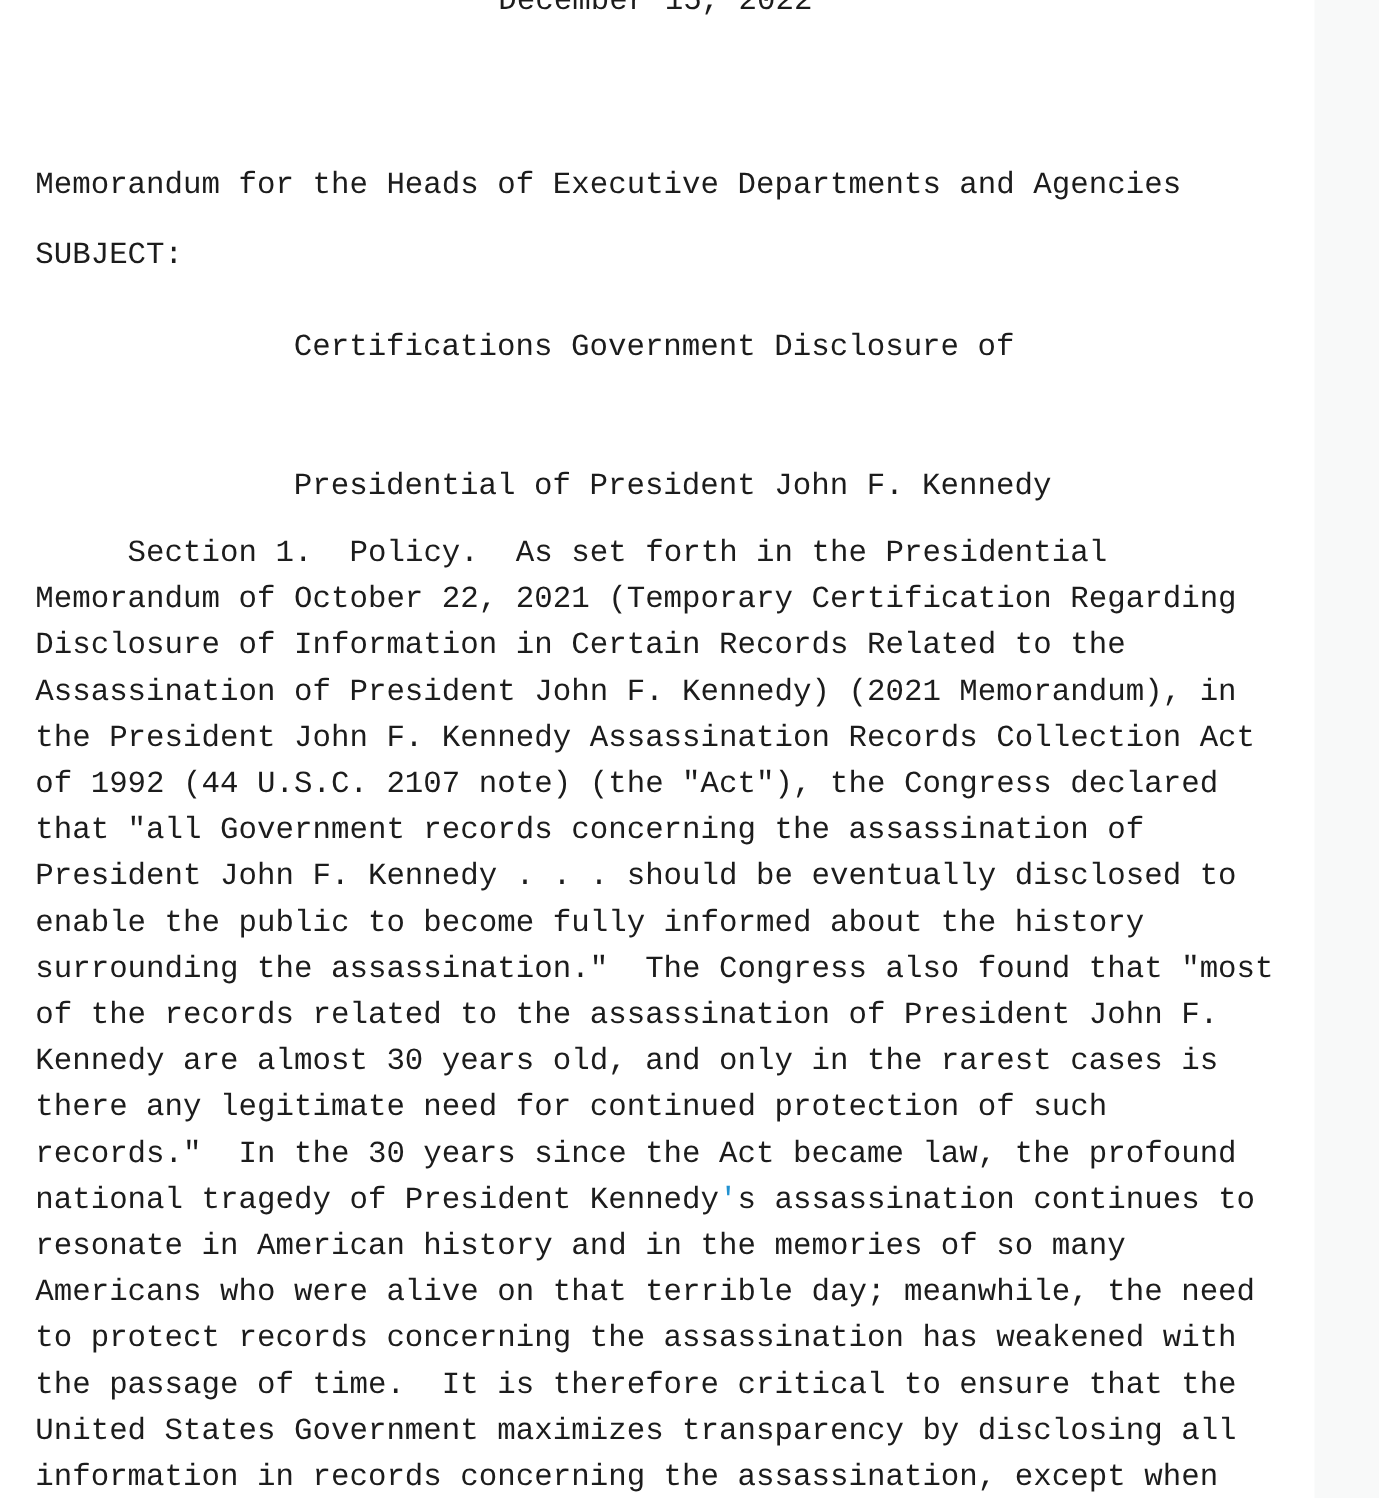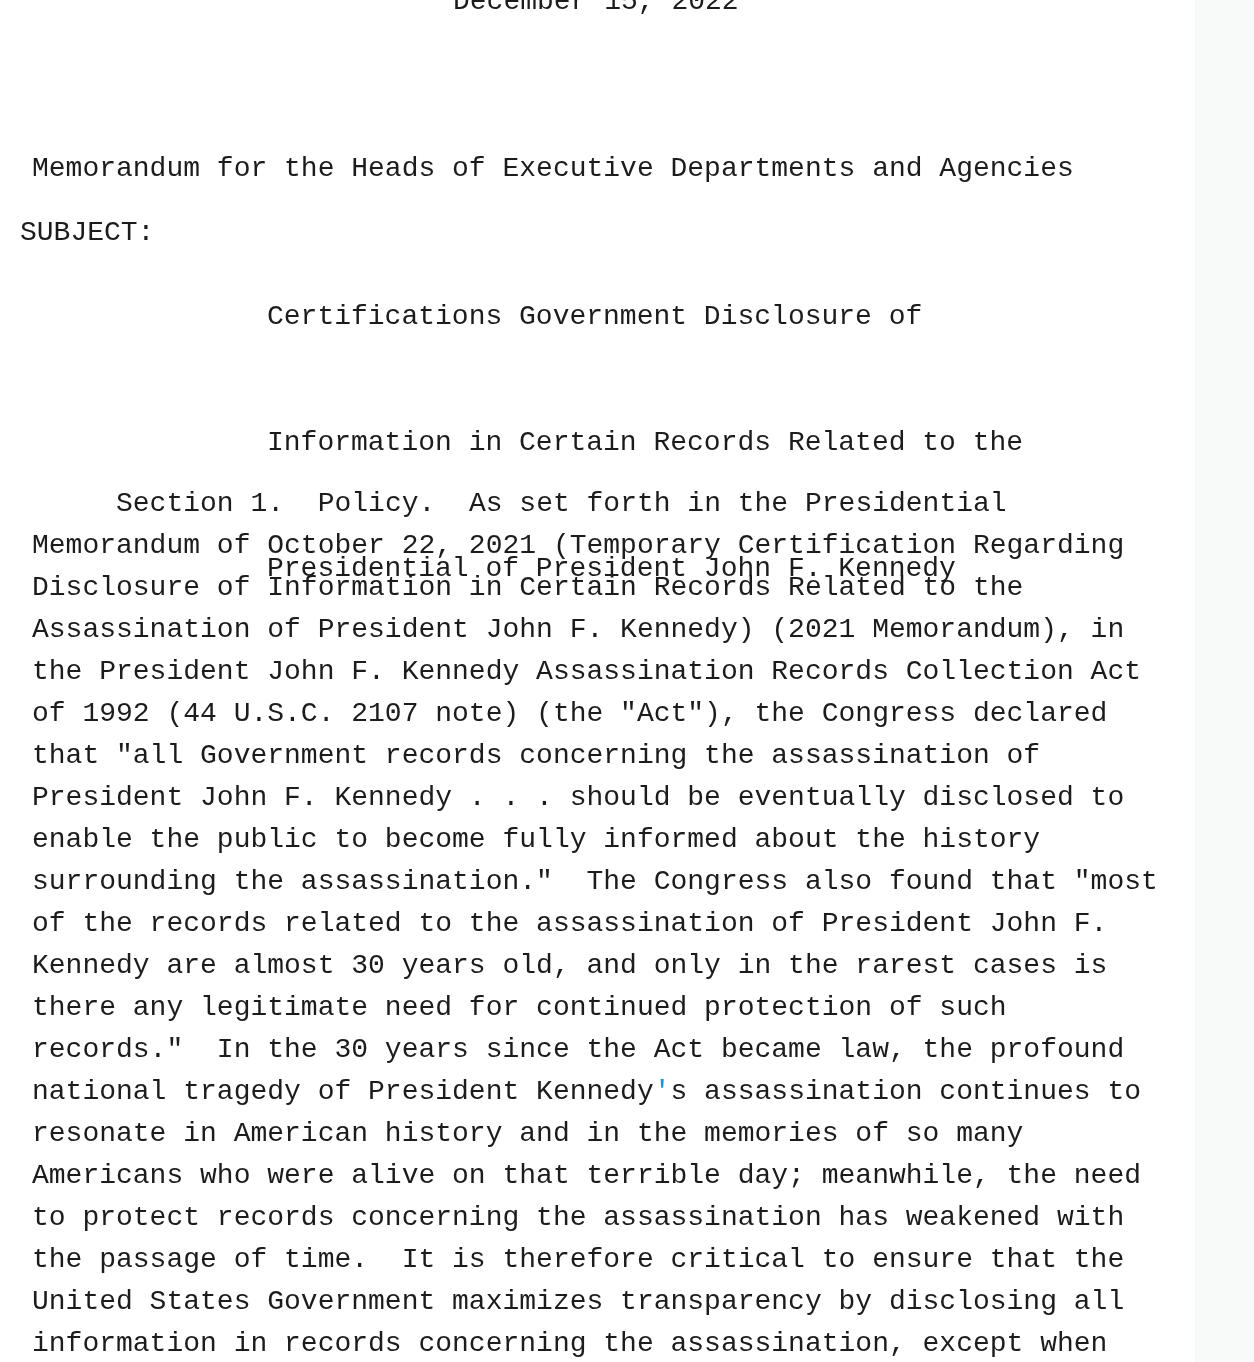--- a/index.html
+++ b/index.html
@@ -22,21 +22,21 @@
   }
   .gutter {
     position: absolute;
     top: 0;
     left: 1195px;
     width: 59px;
     height: 1362px;
   }
   #date-line      { top: -19px; left: 453px; }
   #addressee-line { top: 110px; left: 32px; margin-top: 38px;  }
-  #subject-label  { top: 212px; left: 20px;  }
+  #subject-label  { top: 212px; left: 32px;  }
   #subject-lines  { top: 212px; left: 267px; }
   #policy-paragraph { top: 483px; left: 32px; }
   .u {
     text-decoration-thickness: 2px;
     text-underline-offset: 4px;
   }
   .line { height: 42px; }
 </style>
 </head>
 <body style="background: rgb(255, 255, 255);">
@@ -44,17 +44,16 @@
 <div class="gutter" style="background: rgb(248, 249, 249);"></div>
 
 <div class="doc-text" id="date-line" style="color: rgb(28, 28, 28);">December 15, 2022</div>
 
 <div class="doc-text" id="addressee-line" style="color: rgb(28, 28, 28);">Memorandum for the Heads of Executive Departments and Agencies</div>
 
 <div class="doc-text" id="subject-label" style="color: rgb(28, 28, 28);">SUBJECT:</div>
 
 <div class="doc-text" id="subject-lines" style="color: rgb(28, 28, 28);">
   <div class="line">Certifications Government Disclosure of</div>
-  <div class="line">Information in Certain Records Related to the</div>
   <div class="line">Presidential of President John F. Kennedy</div>
 </div>
 
 <div class="doc-text" id="policy-paragraph" style="color: rgb(28, 28, 28);"><div class="line"><span>     </span><span class="u">Section</span><span> </span><span class="u">1</span><span>.  </span><span class="u">Policy</span><span>.  As set forth in the Presidential</span></div><div class="line"><span>Memorandum of October 22, 2021 (Temporary Certification Regarding</span></div><div class="line"><span>Disclosure of Information in Certain Records Related to the</span></div><div class="line"><span>Assassination of President John F. Kennedy) (2021 Memorandum), in</span></div><div class="line"><span>the President John F. Kennedy Assassination Records Collection Act</span></div><div class="line"><span>of 1992 (44 U.S.C. 2107 note) (the "Act"), the Congress declared</span></div><div class="line"><span>that "all Government records concerning the assassination of</span></div><div class="line"><span>President John F. Kennedy . . . should be eventually disclosed to</span></div><div class="line"><span>enable the public to become fully informed about the history</span></div><div class="line"><span>surrounding the assassination."  The Congress also found that "most</span></div><div class="line"><span>of the records related to the assassination of President John F.</span></div><div class="line"><span>Kennedy are almost 30 years old, and only in the rarest cases is</span></div><div class="line"><span>there any legitimate need for continued protection of such</span></div><div class="line"><span>records."  In the 30 years since the Act became law, the profound</span></div><div class="line"><span>national tragedy of President Kennedy</span><span style="color: rgb(33, 145, 208);">'</span><span>s assassination continues to</span></div><div class="line"><span>resonate in American history and in the memories of so many</span></div><div class="line"><span>Americans who were alive on that terrible day; meanwhile, the need</span></div><div class="line"><span>to protect records concerning the assassination has weakened with</span></div><div class="line"><span>the passage of time.  It is therefore critical to ensure that the</span></div><div class="line"><span>United States Government maximizes transparency by disclosing all</span></div><div class="line"><span>information in records concerning the assassination, except when</span></div></div>
 
 </body></html>

